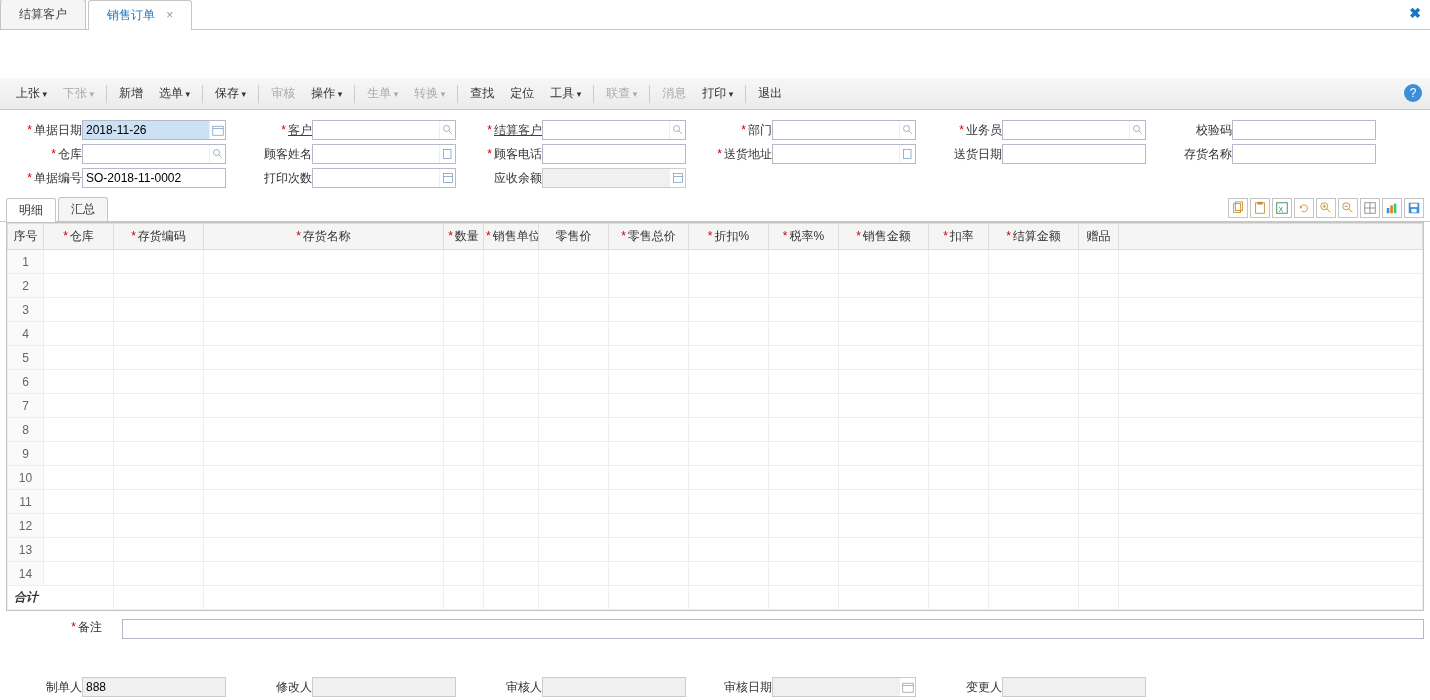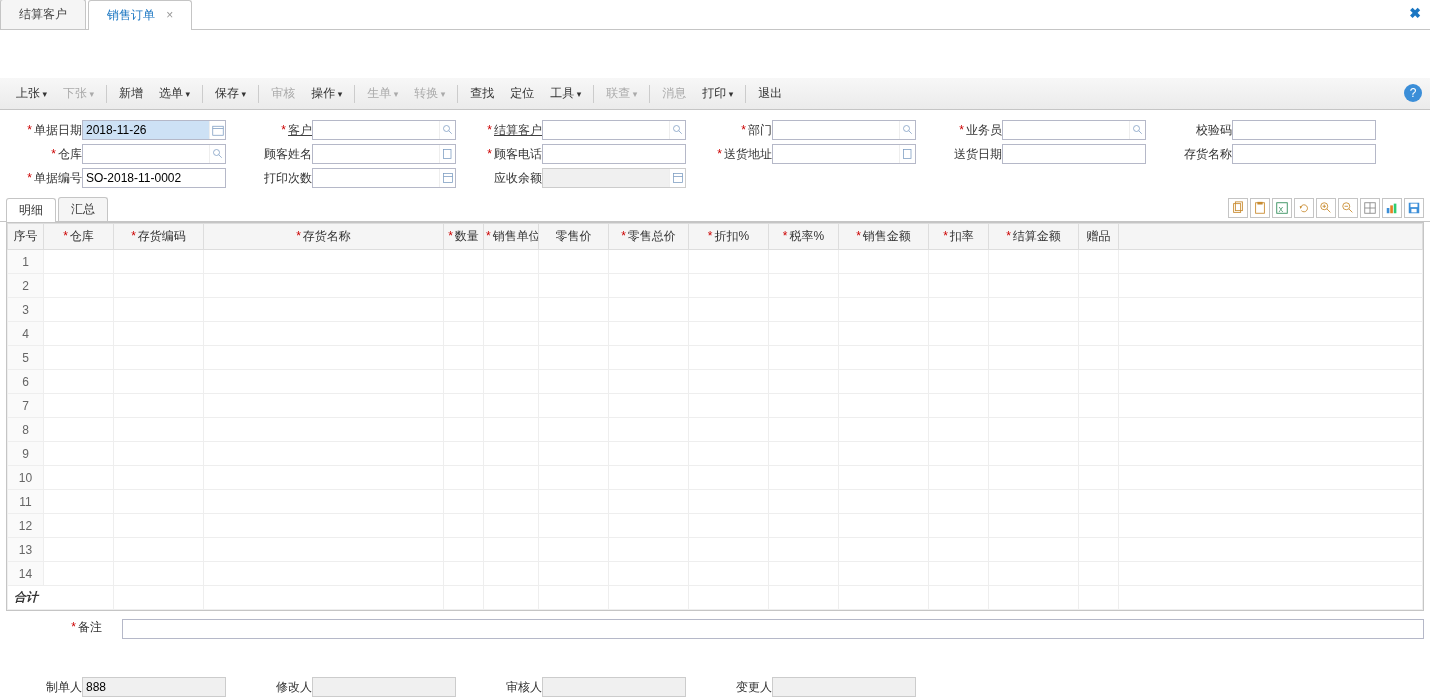--- a/index.html
+++ b/index.html
@@ -643,33 +643,45 @@
           <input readonly="" style="">
         </div>
     </div>
     <div class="field-group">
       <div class="field-label"><span>审核人</span></div>
       <div class="field-wrap">
           <input readonly="" style="">
         </div>
     </div>
     <div class="field-group">
-      <div class="field-label"><span>变更人</span></div>
-      <div class="field-wrap">
-          <input readonly="" style="">
-        </div>
-    </div>
-  </div>
-  <div class="footer-row">
-    <div class="field-group">
-      <div class="field-label"><span>变更日期</span></div>
+      <div class="field-label"><span>审核日期</span></div>
       <div class="field-wrap">
           <input readonly="" style="">
           <div class="trigger">
             <svg viewBox="0 0 16 16">
               <rect x="1" y="3" width="14" height="12" fill="none" stroke="#999"></rect>
               <line x1="1" y1="6" x2="15" y2="6" stroke="#999"></line>
             </svg>
           </div>
         </div>
     </div>
+    <div class="field-group">
+      <div class="field-label"><span>变更人</span></div>
+      <div class="field-wrap">
+          <input readonly="" style="">
+        </div>
+    </div>
+  </div>
+  <div class="footer-row">
+    <div class="field-group">
+      <div class="field-label"><span>变更日期</span></div>
+      <div class="field-wrap">
+          <input readonly="" style="">
+          <div class="trigger">
+            <svg viewBox="0 0 16 16">
+              <rect x="1" y="3" width="14" height="12" fill="none" stroke="#999"></rect>
+              <line x1="1" y1="6" x2="15" y2="6" stroke="#999"></line>
+            </svg>
+          </div>
+        </div>
+    </div>
   </div>
 </div>
 
 </body></html>

